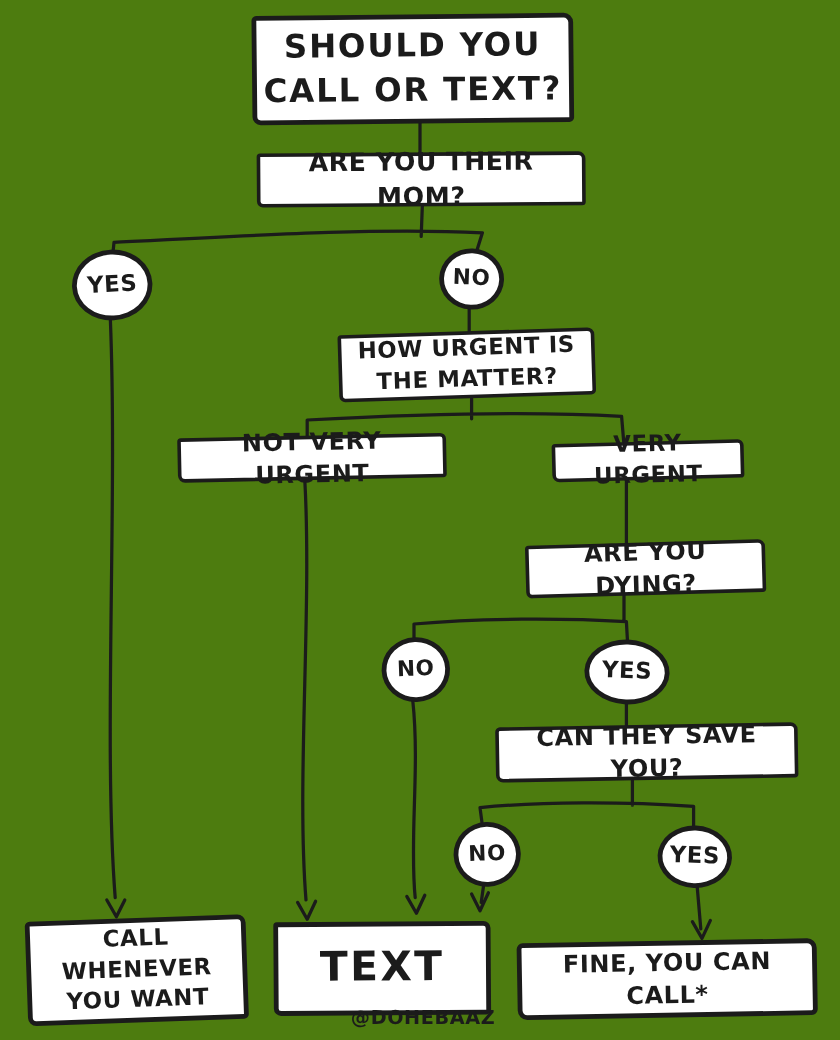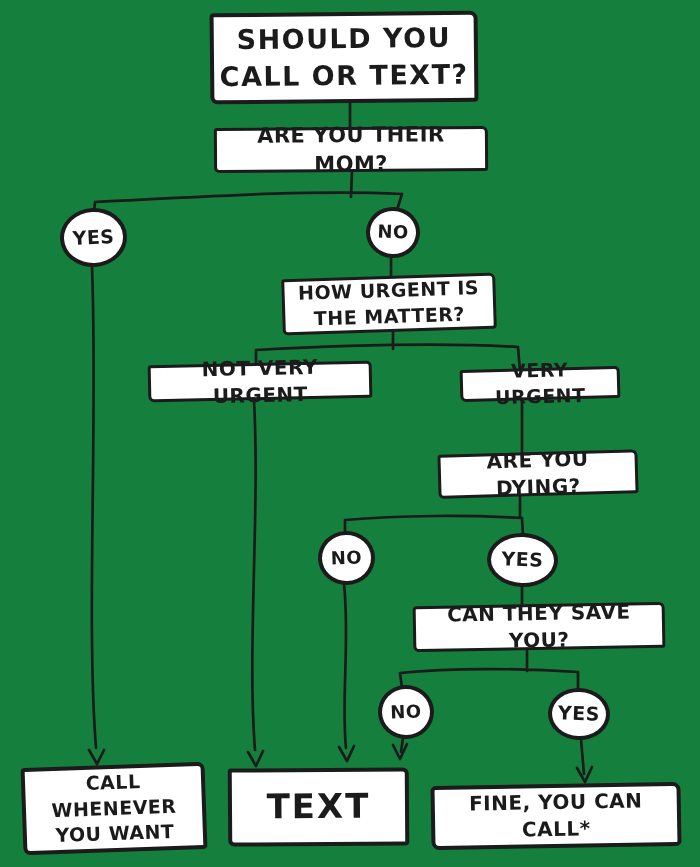--- a/index.html
+++ b/index.html
@@ -1,19 +1,19 @@
 <!DOCTYPE html>
 <html><head>
 <meta charset="utf-8">
 <style>
   html,body{margin:0;padding:0;background:#ffffff;}
   .canvas{
     position:relative;
     width:700px;height:867px;
-    background:#15803d;
+    background:#4d7c0f;
     font-family:"DejaVu Sans", sans-serif;
     color:#1b1b1b;
     overflow:hidden;
   }
   .wires{position:absolute;left:0;top:0;width:700px;height:867px;}
   .wire{stroke:#1b1b1b;stroke-width:2.7;fill:none;stroke-linecap:round;stroke-linejoin:round;}
   .arrow{stroke:#1b1b1b;stroke-width:2.7;fill:none;stroke-linecap:round;stroke-linejoin:round;}
   .node{
     position:absolute;
     display:flex;align-items:center;justify-content:center;
@@ -107,13 +107,14 @@
 
   <div class="node n-save">CAN THEY SAVE YOU?</div>
   <div class="node ellipse c-save-no">NO</div>
   <div class="node ellipse c-save-yes">YES</div>
 
   <div class="node n-call">CALL WHENEVER
 YOU WANT</div>
   <div class="node n-text">TEXT</div>
   <div class="node n-fine">FINE, YOU CAN CALL*</div>
 
+  <div class="credit">@DOHEBAAZ</div>
 </div>
 
 </body></html>

